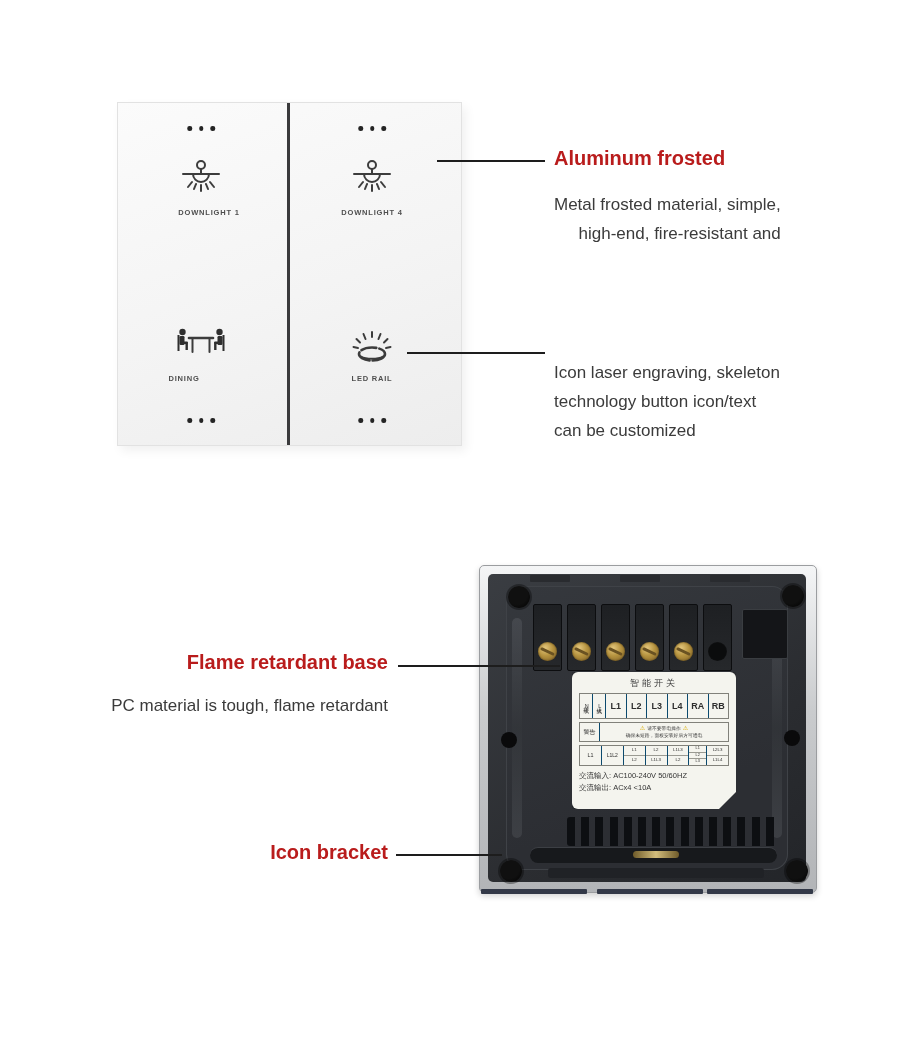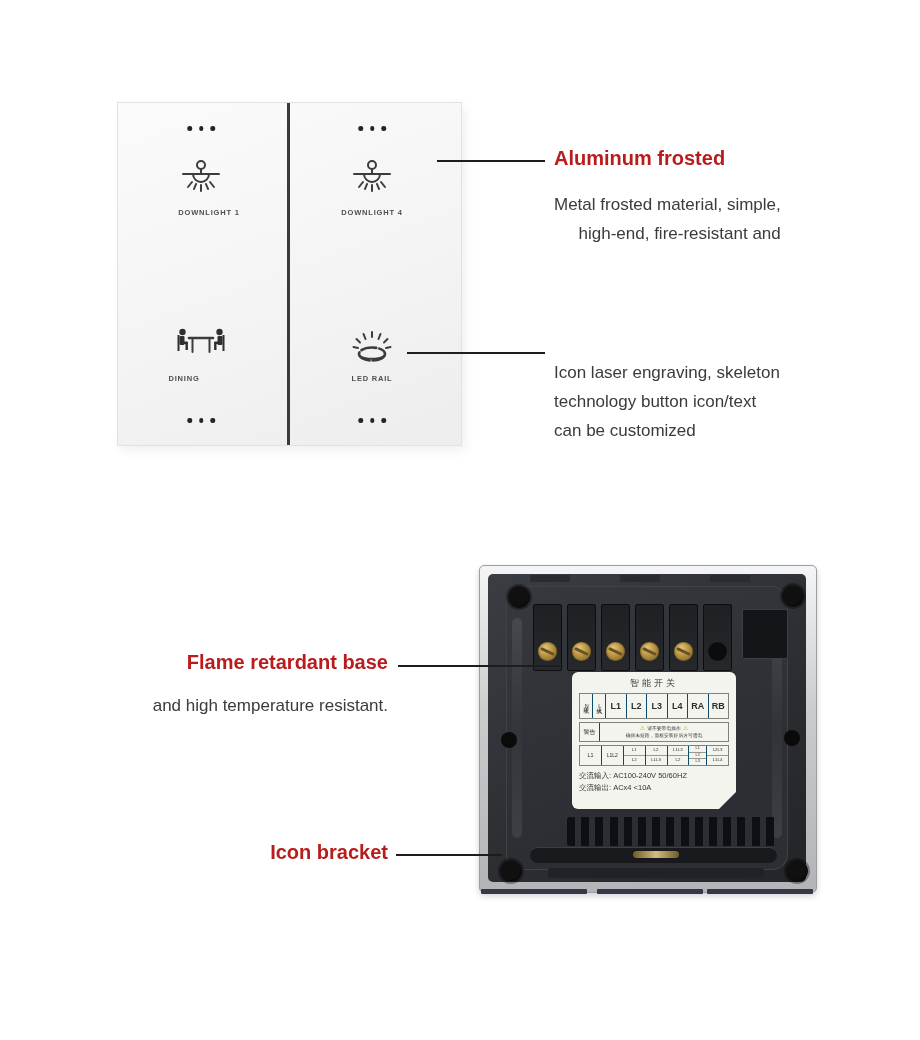--- a/index.html
+++ b/index.html
@@ -193,21 +193,21 @@
     <div class="ann-body" style="margin-top:19px;">
       <div>Icon laser engraving, skeleton</div>
       <div>technology button icon/text</div>
       <div>can be customized</div>
     </div>
   </div>
 
   <div class="abs ann-left" style="left:30px;top:651px;width:358px;">
     <div class="ann-title">Flame retardant base</div>
     <div class="ann-body" style="margin-top:17px;">
-      <div>and high temperature resistant.</div>
+      <div>PC material is tough, flame retardant</div>
     </div>
   </div>
 
   <div class="abs ann-left" style="left:30px;top:841px;width:358px;">
     <div class="ann-title">Icon bracket</div>
   </div>
 
   <div class="abs device">
     <div class="abs dev-body">
       <div class="abs dev-plate"></div>

